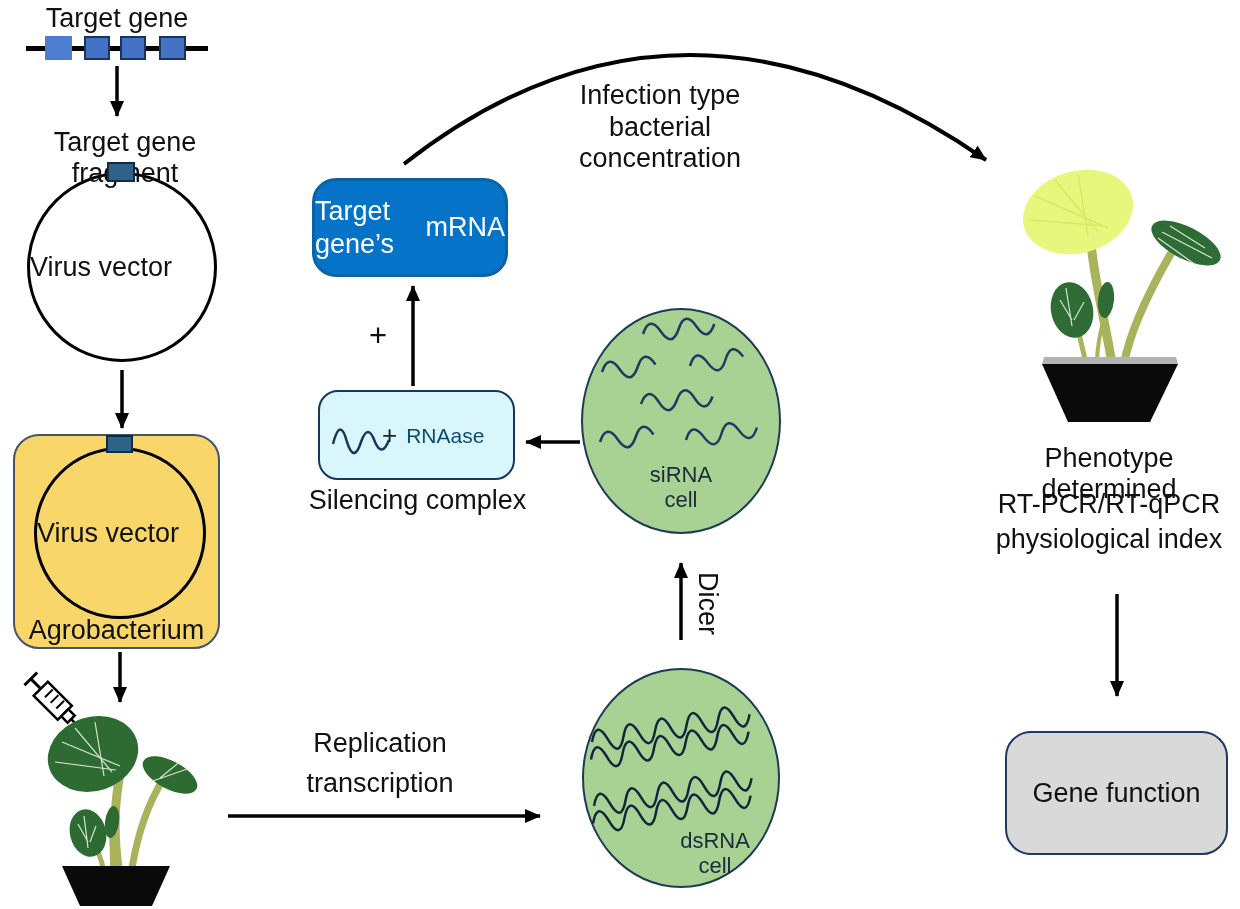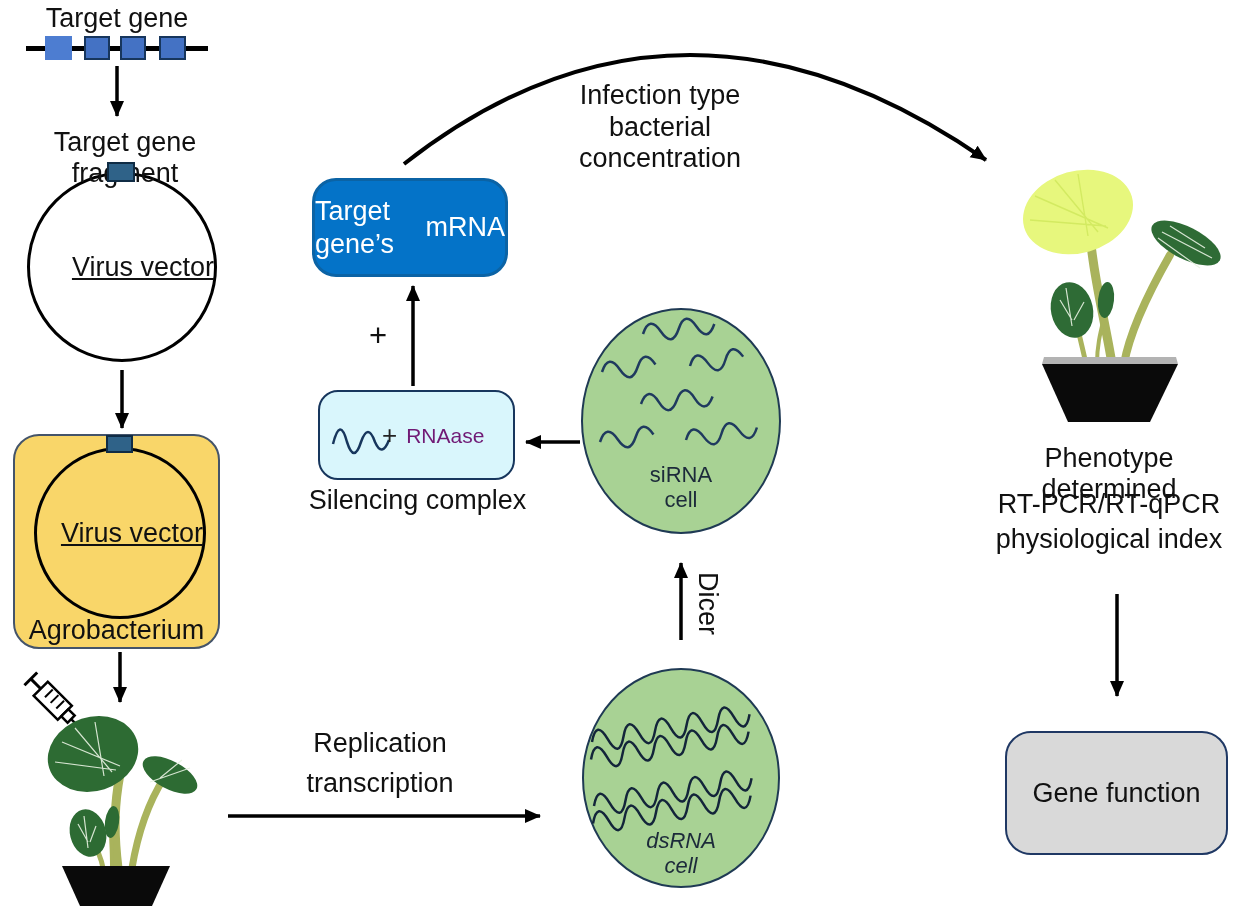--- a/index.html
+++ b/index.html
@@ -2,21 +2,21 @@
 <html><head>
 <meta charset="utf-8">
 <style>
   html,body{margin:0;padding:0;background:#fff;}
   #canvas{position:relative;width:1240px;height:909px;background:#fff;overflow:hidden;
           font-family:"Liberation Sans",sans-serif;color:#111;}
   .shape{position:absolute;box-sizing:border-box;z-index:1;}
   #gfx{position:absolute;left:0;top:0;z-index:2;}
   .txt{position:absolute;z-index:3;text-align:center;line-height:1.15;}
   .insert{position:absolute;z-index:3;box-sizing:border-box;background:#2f6288;border:2px solid #102c45;}
-  .circle{border:3px solid #000;border-radius:50%;background:#fff;display:flex;align-items:center;justify-content:flex-end;text-decoration:underline;}
+  .circle{border:3px solid #000;border-radius:50%;background:#fff;display:flex;align-items:center;justify-content:flex-start;}
   .cell{border:2.5px solid #1f3a54;border-radius:50%;background:#a8d294;}
   .cell-label{font-size:22px;color:#1c2a3a;}
   .big{font-size:27px;}
   .exon{position:absolute;z-index:1;box-sizing:border-box;background:#4472c4;border:2px solid #17365d;}
   #mrna-box{background:#0473c8;border:3px solid #0b63a5;border-radius:24px;display:flex;flex-direction:row;
             align-items:center;justify-content:center;color:#fff;font-size:27px;line-height:33px;gap:28px;}
   #silencing-box{background:#d9f6fc;border:2.5px solid #17365d;border-radius:20px;}
   #agro-box{background:#f9d669;border:2px solid #44546a;border-radius:26px;}
   #gray-box{background:#d9d9d9;border:2.5px solid #1f3864;border-radius:26px;display:flex;flex-direction:row;
             align-items:center;justify-content:center;font-size:27px;line-height:35px;color:#111;}
@@ -50,32 +50,32 @@
 
   <div class="shape" id="mrna-box" style="left:312px;top:178px;width:196px;height:99px;">
     <span>Target gene’s</span>
     <span>mRNA</span>
   </div>
   <div class="txt" style="left:363px;top:318px;width:30px;font-size:31px;">+</div>
 
   <div class="shape" id="silencing-box" style="left:318px;top:390px;width:197px;height:90px;"></div>
   <div class="txt" style="left:382px;top:421px;width:130px;display:flex;align-items:center;gap:9px;justify-content:flex-start;">
     <span style="font-size:26px;color:#222;">+</span>
-    <span style="font-size:21px;color:#701a75;">RNAase</span>
+    <span style="font-size:21px;color:#0c4a6e;">RNAase</span>
   </div>
   <div class="txt big" style="left:295px;top:485px;width:245px;">Silencing complex</div>
 
   <div class="shape cell" style="left:581px;top:308px;width:200px;height:226px;"></div>
   <div class="txt cell-label" style="left:581px;top:462px;width:200px;">
     <div>siRNA</div>
     <div>cell</div>
   </div>
 
   <div class="shape cell" style="left:582px;top:668px;width:198px;height:220px;"></div>
-  <div class="txt cell-label" style="left:582px;top:828px;width:198px;font-style:italic;">
+  <div class="txt cell-label" style="left:616px;top:828px;width:198px;">
     <div>dsRNA</div>
     <div>cell</div>
   </div>
 
   <div class="txt big" style="left:280px;top:728px;width:200px;">Replication</div>
   <div class="txt big" style="left:280px;top:768px;width:200px;">transcription</div>
   <div class="txt big vert" style="left:692px;top:562px;height:84px;">Dicer</div>
   <div class="txt big" style="left:550px;top:80px;width:220px;">Infection type</div>
   <div class="txt big" style="left:978px;top:443px;width:262px;">Phenotype determined</div>
 

